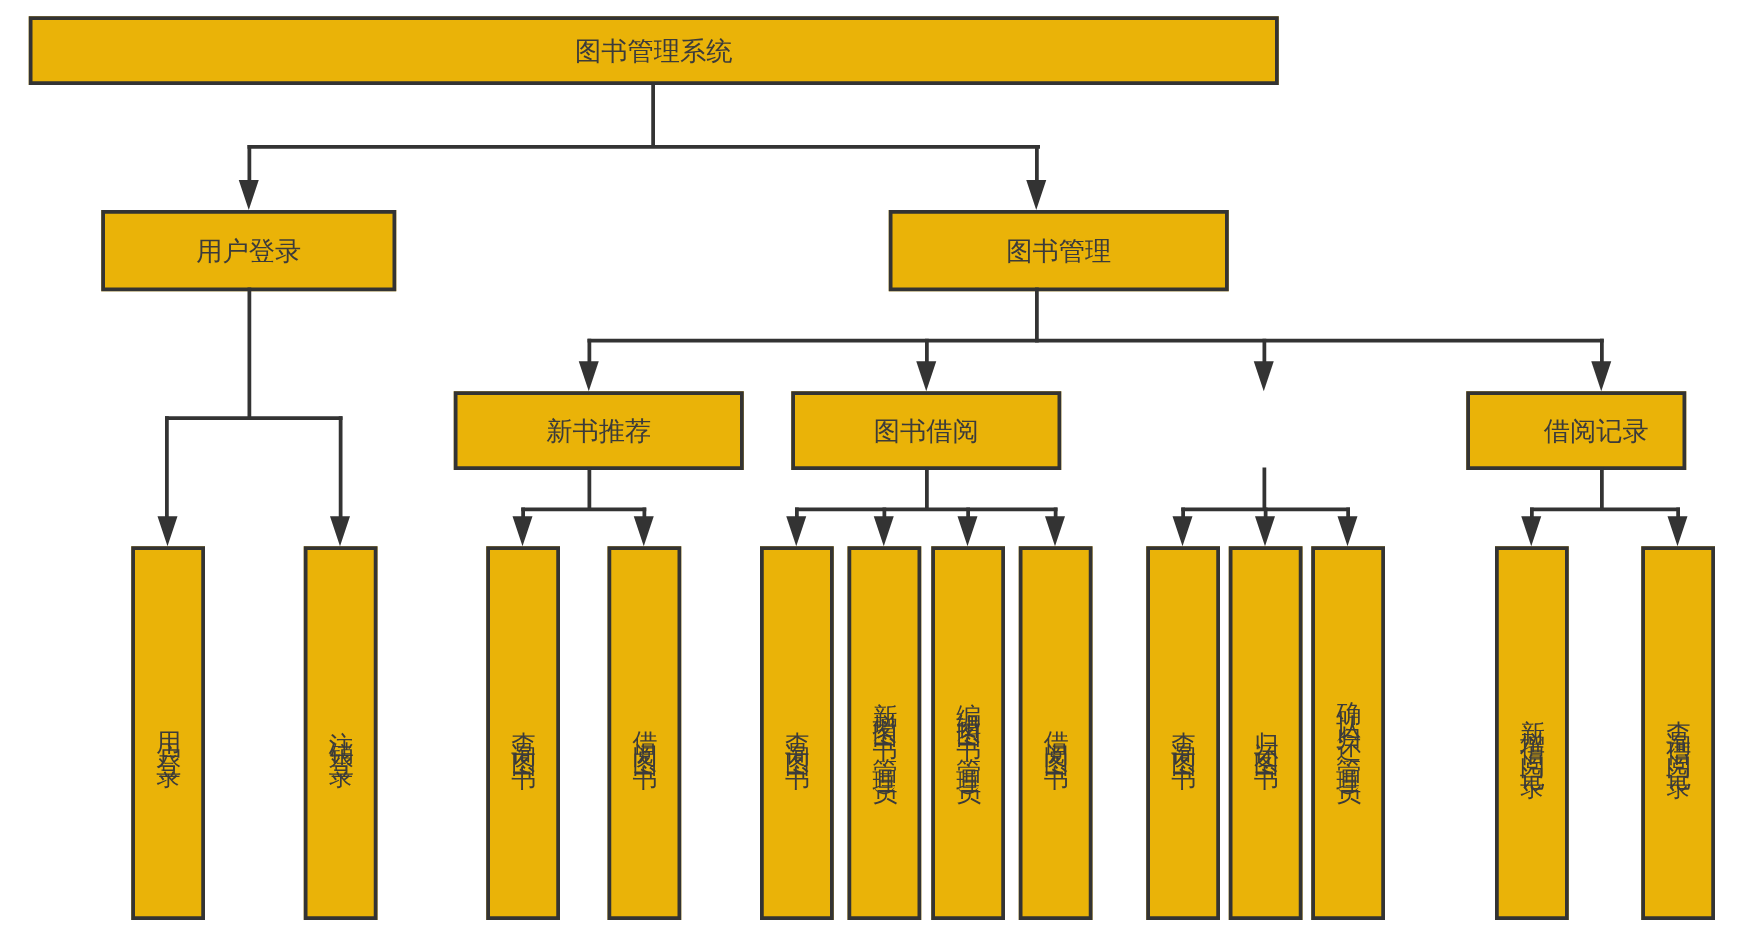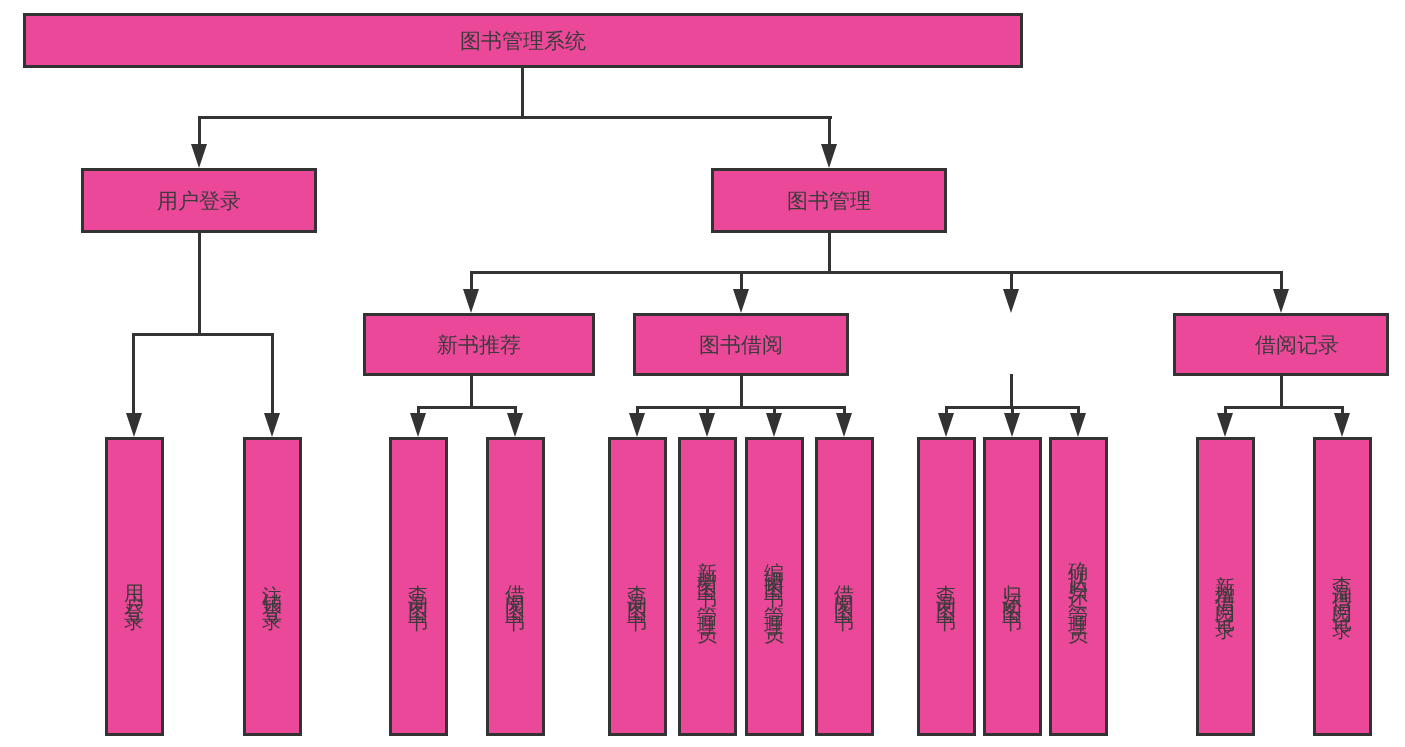--- a/index.html
+++ b/index.html
@@ -8,21 +8,21 @@
     width: 1405px;
     height: 747px;
     background: #ffffff;
     font-family: "Liberation Sans", "DejaVu Sans", sans-serif;
     overflow: hidden;
   }
   .box {
     position: absolute;
     box-sizing: border-box;
     border: 3px solid #333333;
-    background: #ec4899;
+    background: #eab308;
     color: #3b3b3b;
     display: flex;
     align-items: center;
     justify-content: center;
     font-size: 21px;
     white-space: nowrap;
   }
   .vbox {
     font-size: 20px;
     writing-mode: vertical-rl;
@@ -51,28 +51,28 @@
 </style>
 </head>
 <body>
 
 <div id="canvas">
 
   <div class="box" style="left:23px; top:13px; width:1000px; height:55px;">图书管理系统</div>
 
   <div class="box" style="left:81px; top:168px; width:236px; height:65px;">用户登录</div>
 
-  <div class="box" style="left:711px; top:168px; width:236px; height:65px;">图书管理</div>
+  <div class="box" style="left:711px; top:168px; width:272px; height:65px;">图书管理</div>
 
   <div class="box" style="left:363px; top:313px; width:232px; height:63px;">新书推荐</div>
 
   <div class="box" style="left:633px; top:313px; width:216px; height:63px;">图书借阅</div>
 
 
-  <div class="box" style="left:1173px; top:313px; width:216px; height:63px;padding-left:32px;">借阅记录</div>
+  <div class="box" style="left:1173px; top:313px; width:176px; height:63px;padding-left:32px;">借阅记录</div>
 
   <div class="box vbox" style="left:105px; top:437px; width:59px; height:299px;">用户登录</div>
 
   <div class="box vbox" style="left:243px; top:437px; width:59px; height:299px;">注销登录</div>
 
   <div class="box vbox" style="left:389px; top:437px; width:59px; height:299px;">查询图书</div>
 
   <div class="box vbox" style="left:486px; top:437px; width:59px; height:299px;">借阅图书</div>
 
   <div class="box vbox" style="left:608px; top:437px; width:59px; height:299px;">查询图书</div>

